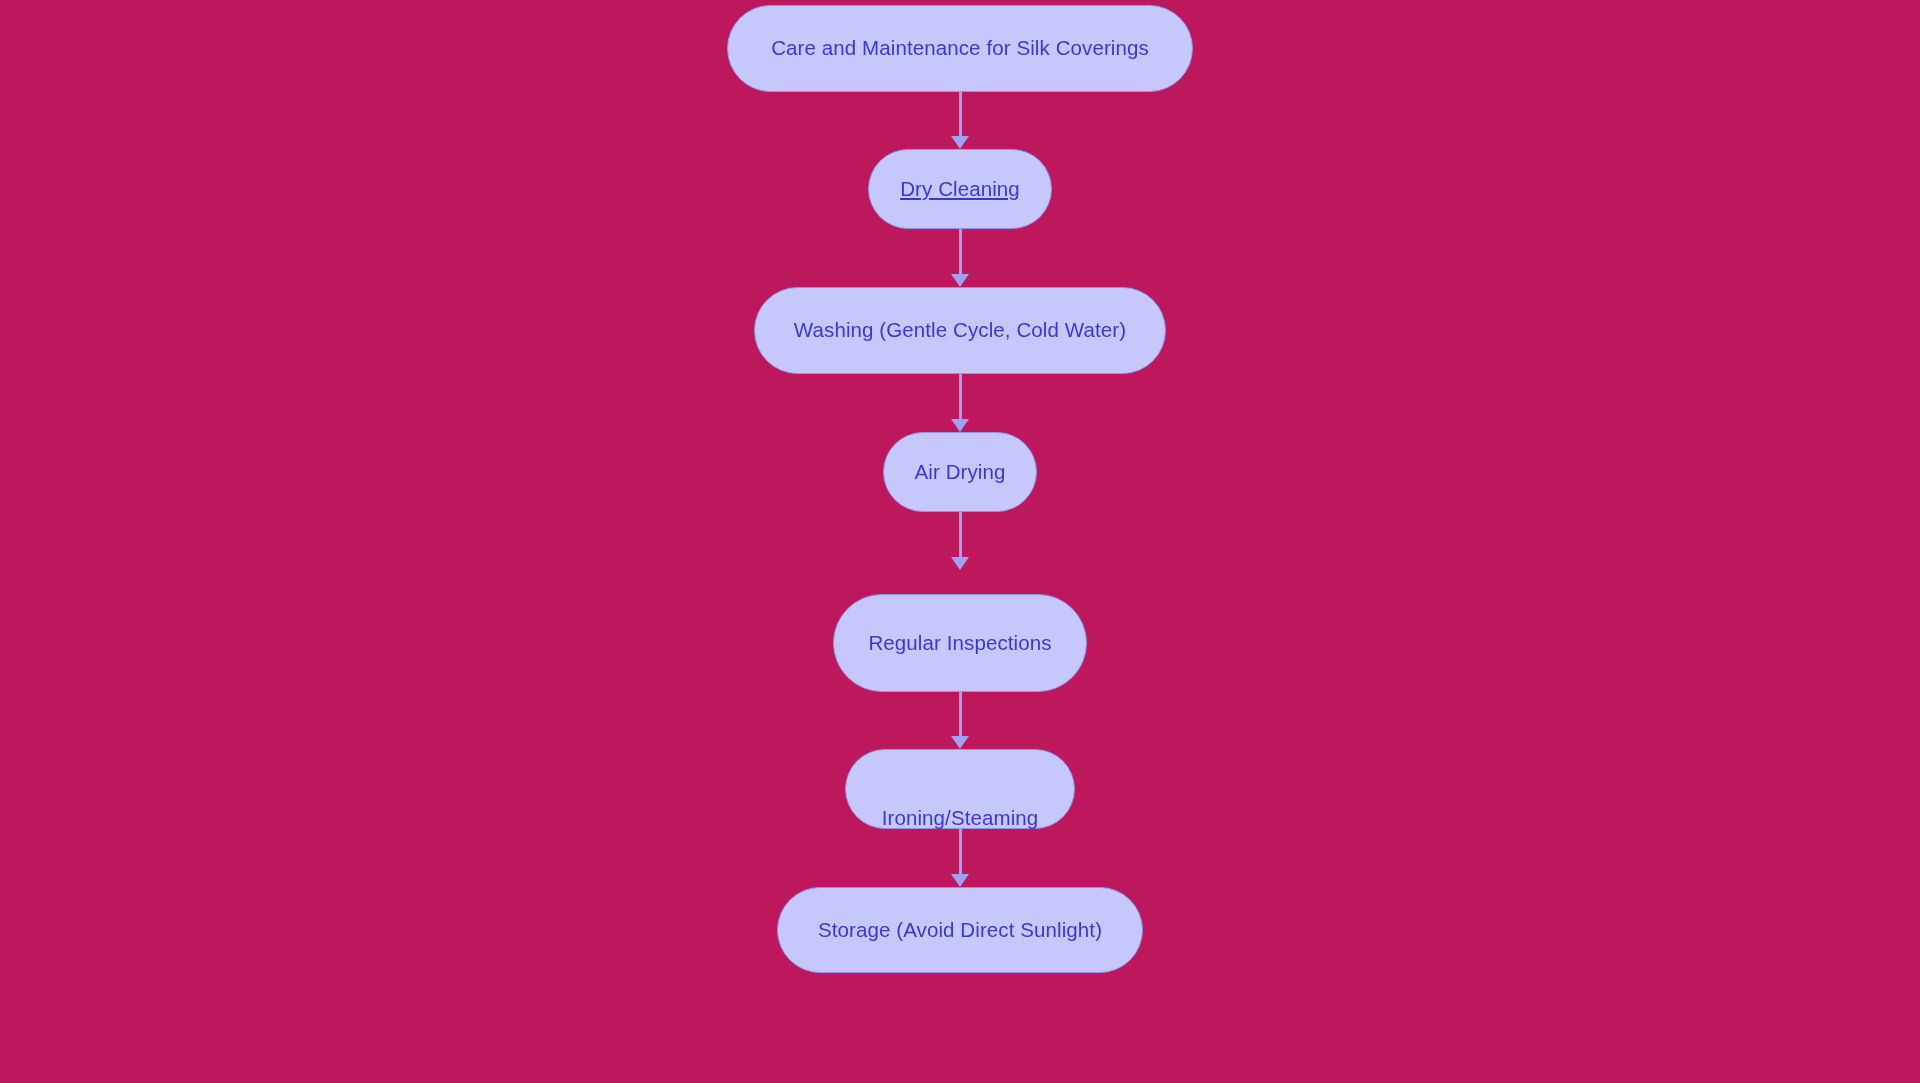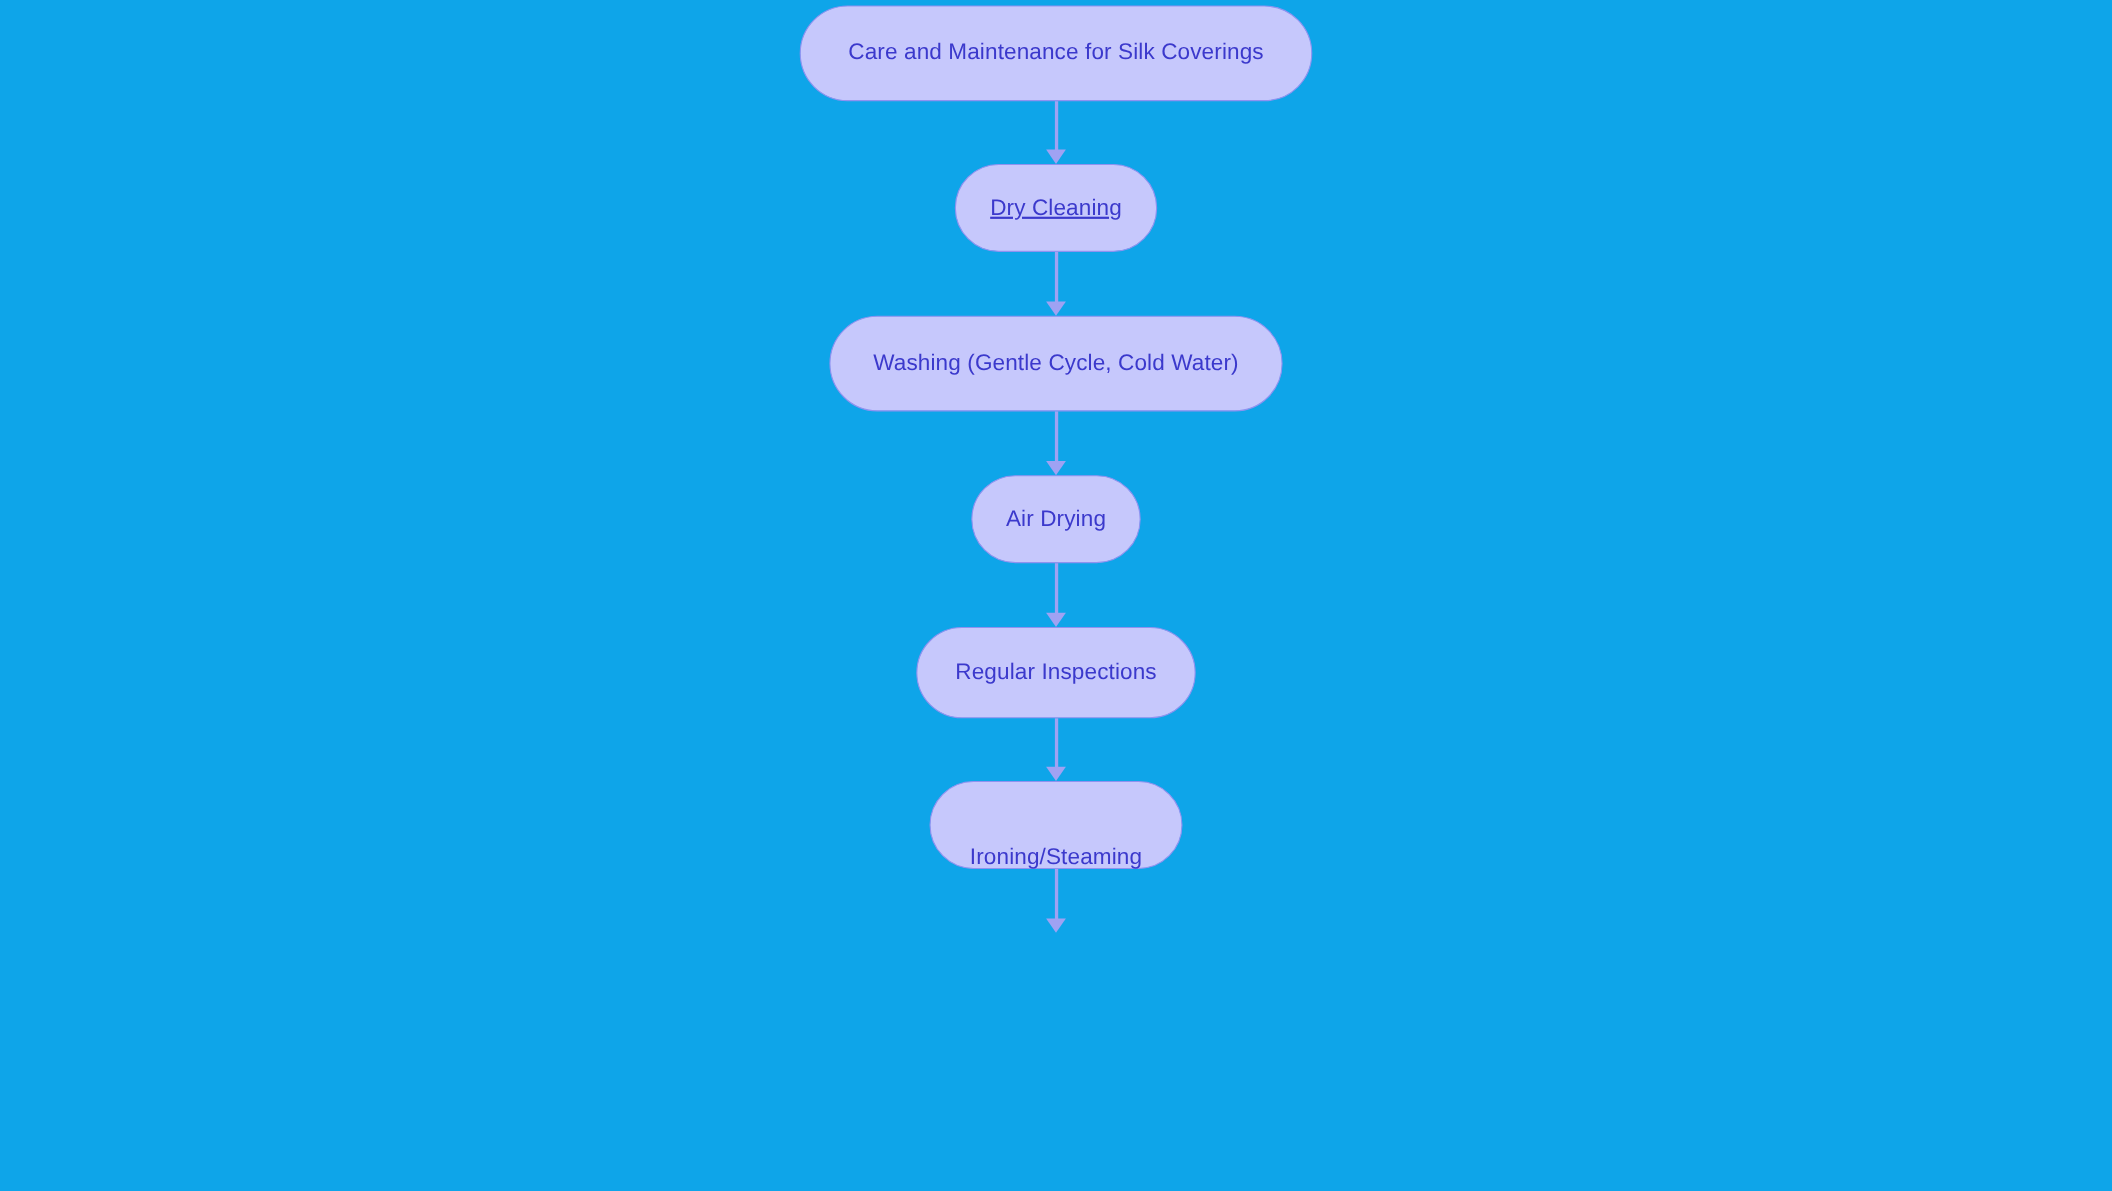--- a/index.html
+++ b/index.html
@@ -12,21 +12,21 @@
     width: 1920px;
     height: 1083px;
     overflow: hidden;
     font-family: "Liberation Sans", sans-serif;
   }
 
   #flowchart {
     position: relative;
     width: 1920px;
     height: 1083px;
-    background: #0ea5e9;
+    background: #be185d;
   }
 
   .flow-column {
     position: absolute;
     left: 0;
     top: 0;
     width: 1920px;
     height: 1083px;
     display: flex;
     flex-direction: column;
@@ -55,21 +55,21 @@
   .node-label {
     display: block;
     color: #3b39cc;
   }
 
   
   .node.n0 { width: 466px; height: 87px; }
   .node.n1 { width: 184px; height: 80px; text-decoration: underline; }
   .node.n2 { width: 412px; height: 87px; }
   .node.n3 { width: 154px; height: 80px; }
-  .node.n4 { width: 254px; height: 83px; }
+  .node.n4 { width: 254px; height: 98px; margin-top: 24px; }
   .node.n5 { width: 230px; height: 80px; align-items: flex-end; }
   .node.n6 { width: 366px; height: 86px; }
 
   
   .connector {
     position: relative;
     width: 22px;
     display: flex;
     flex-direction: column;
     align-items: center;
@@ -153,15 +153,18 @@
 
     <div class="node n5">
       <span class="node-label">Ironing/Steaming</span>
     </div>
 
     <div class="connector c5">
       <div class="stem"></div>
       <div class="arrowhead"></div>
     </div>
 
+    <div class="node n6">
+      <span class="node-label">Storage (Avoid Direct Sunlight)</span>
+    </div>
 
   </div>
 </div>
 
 </body></html>

